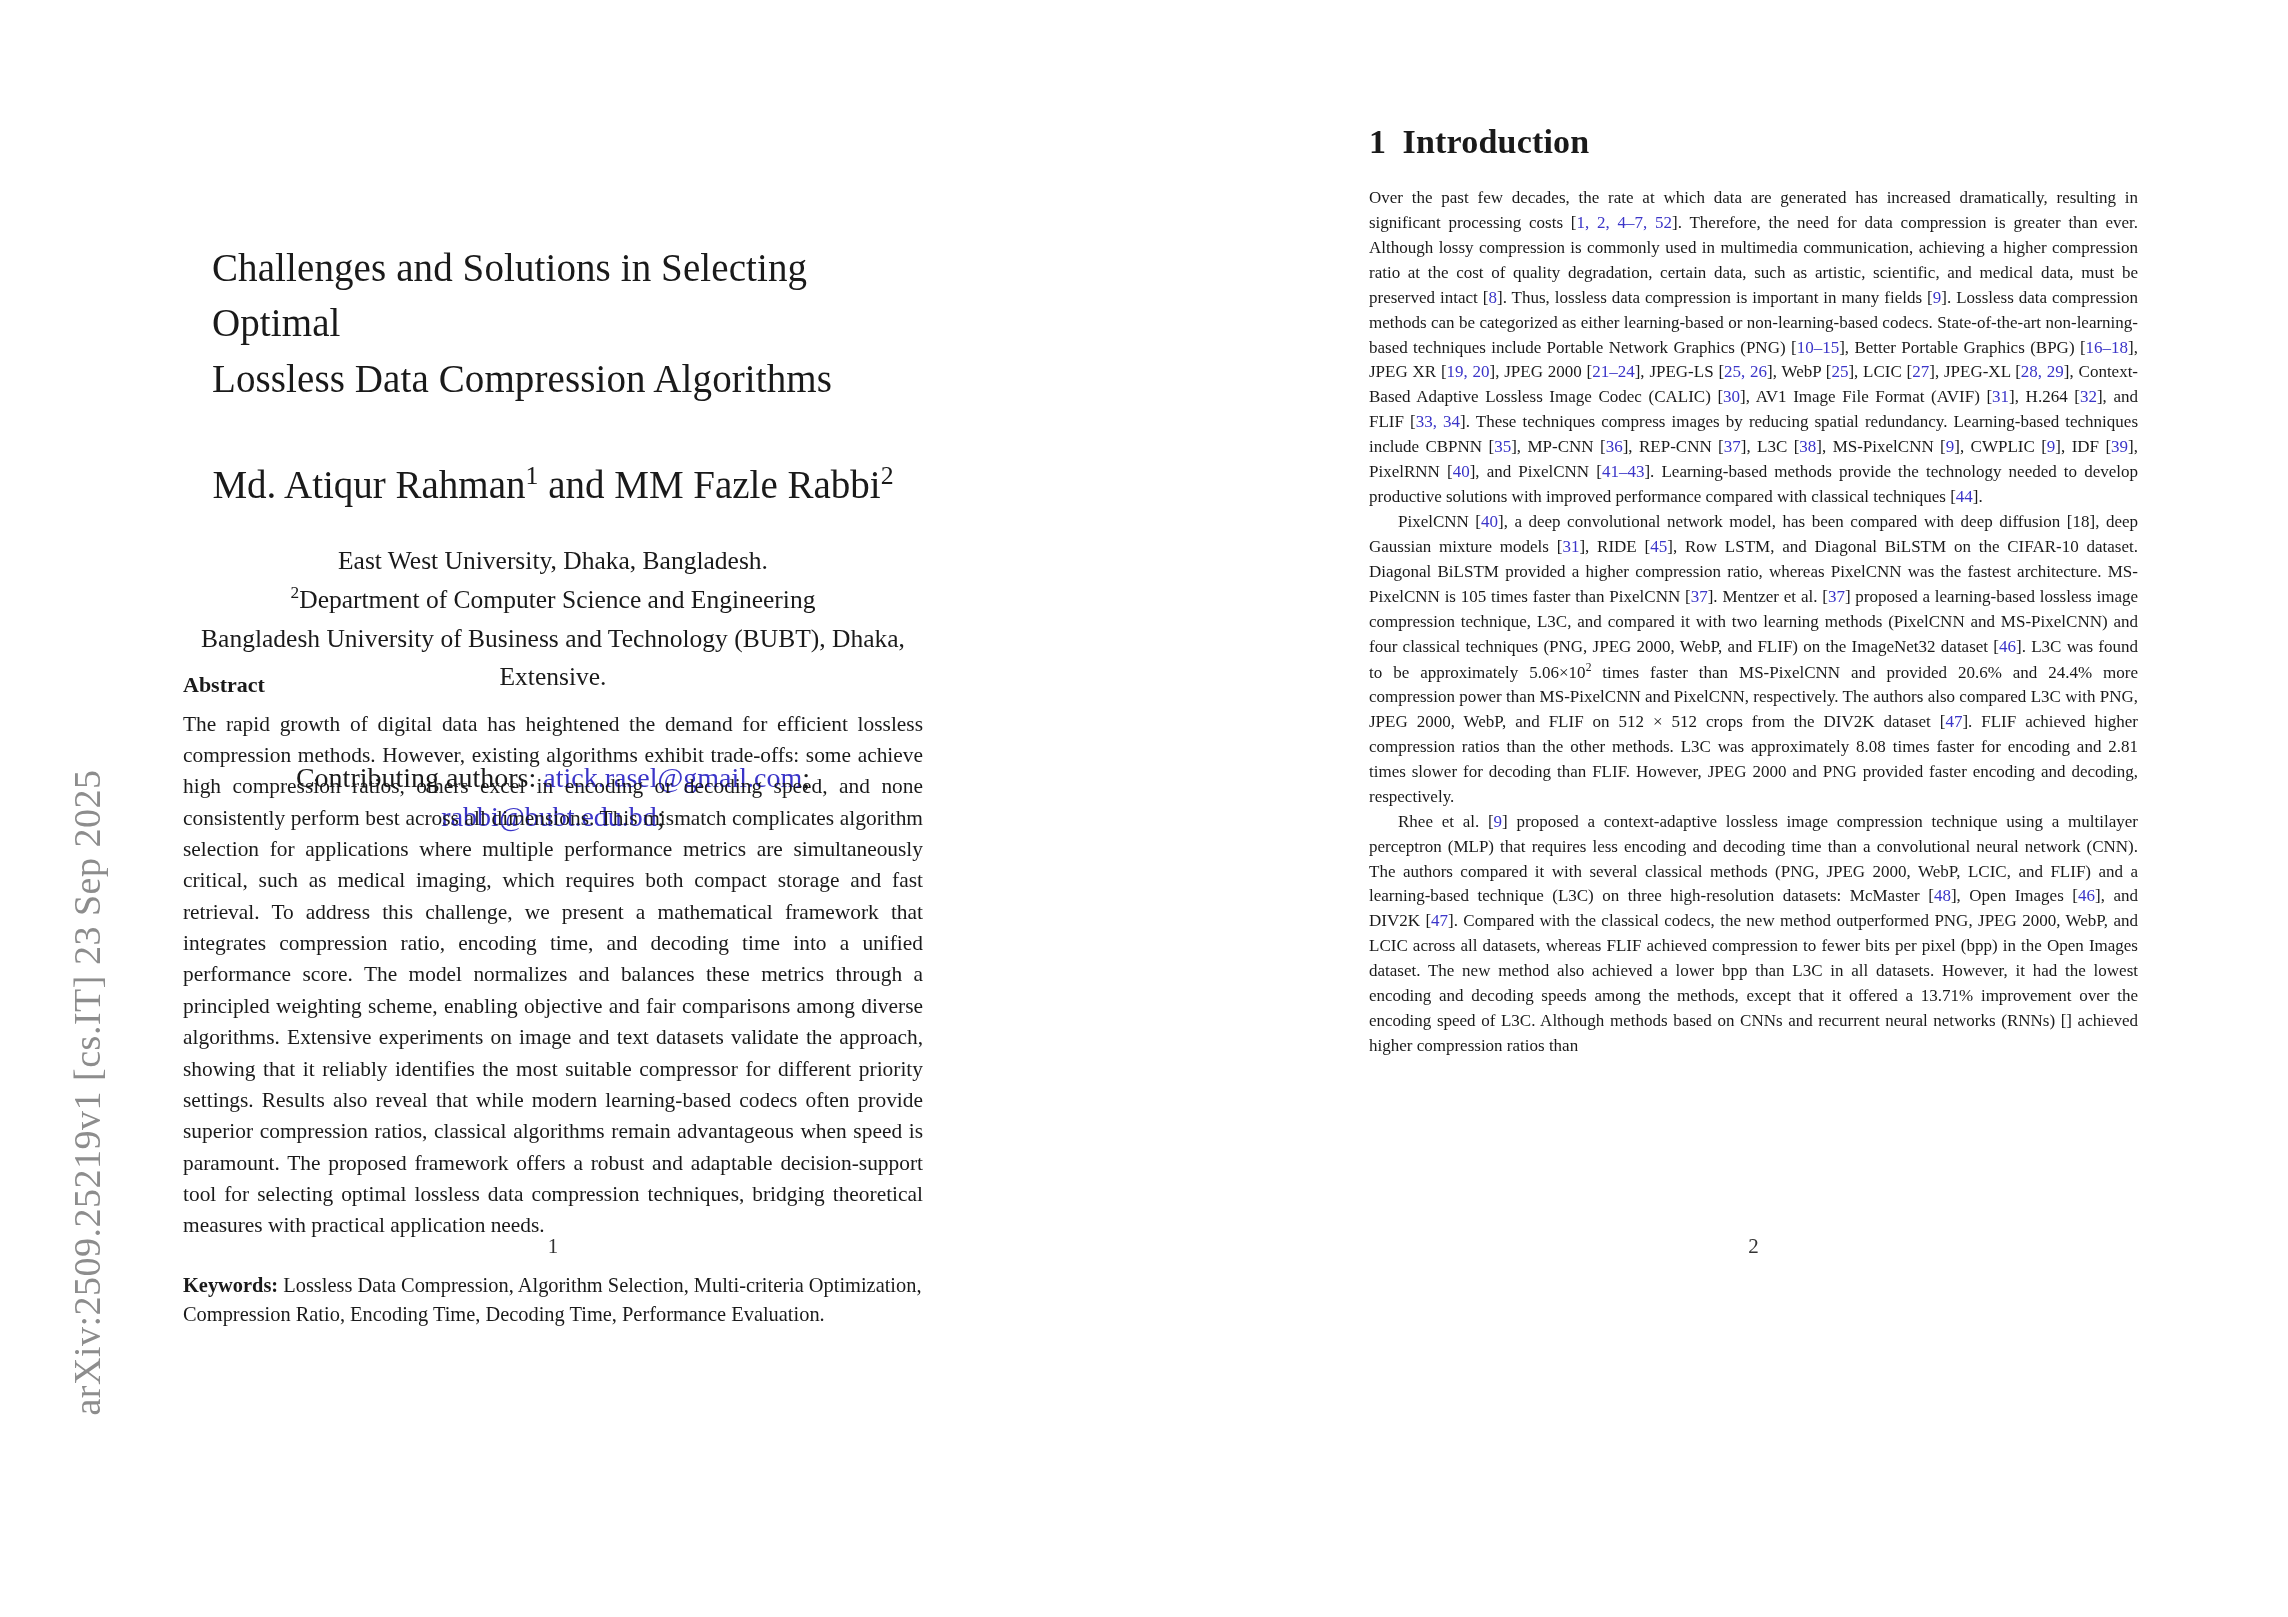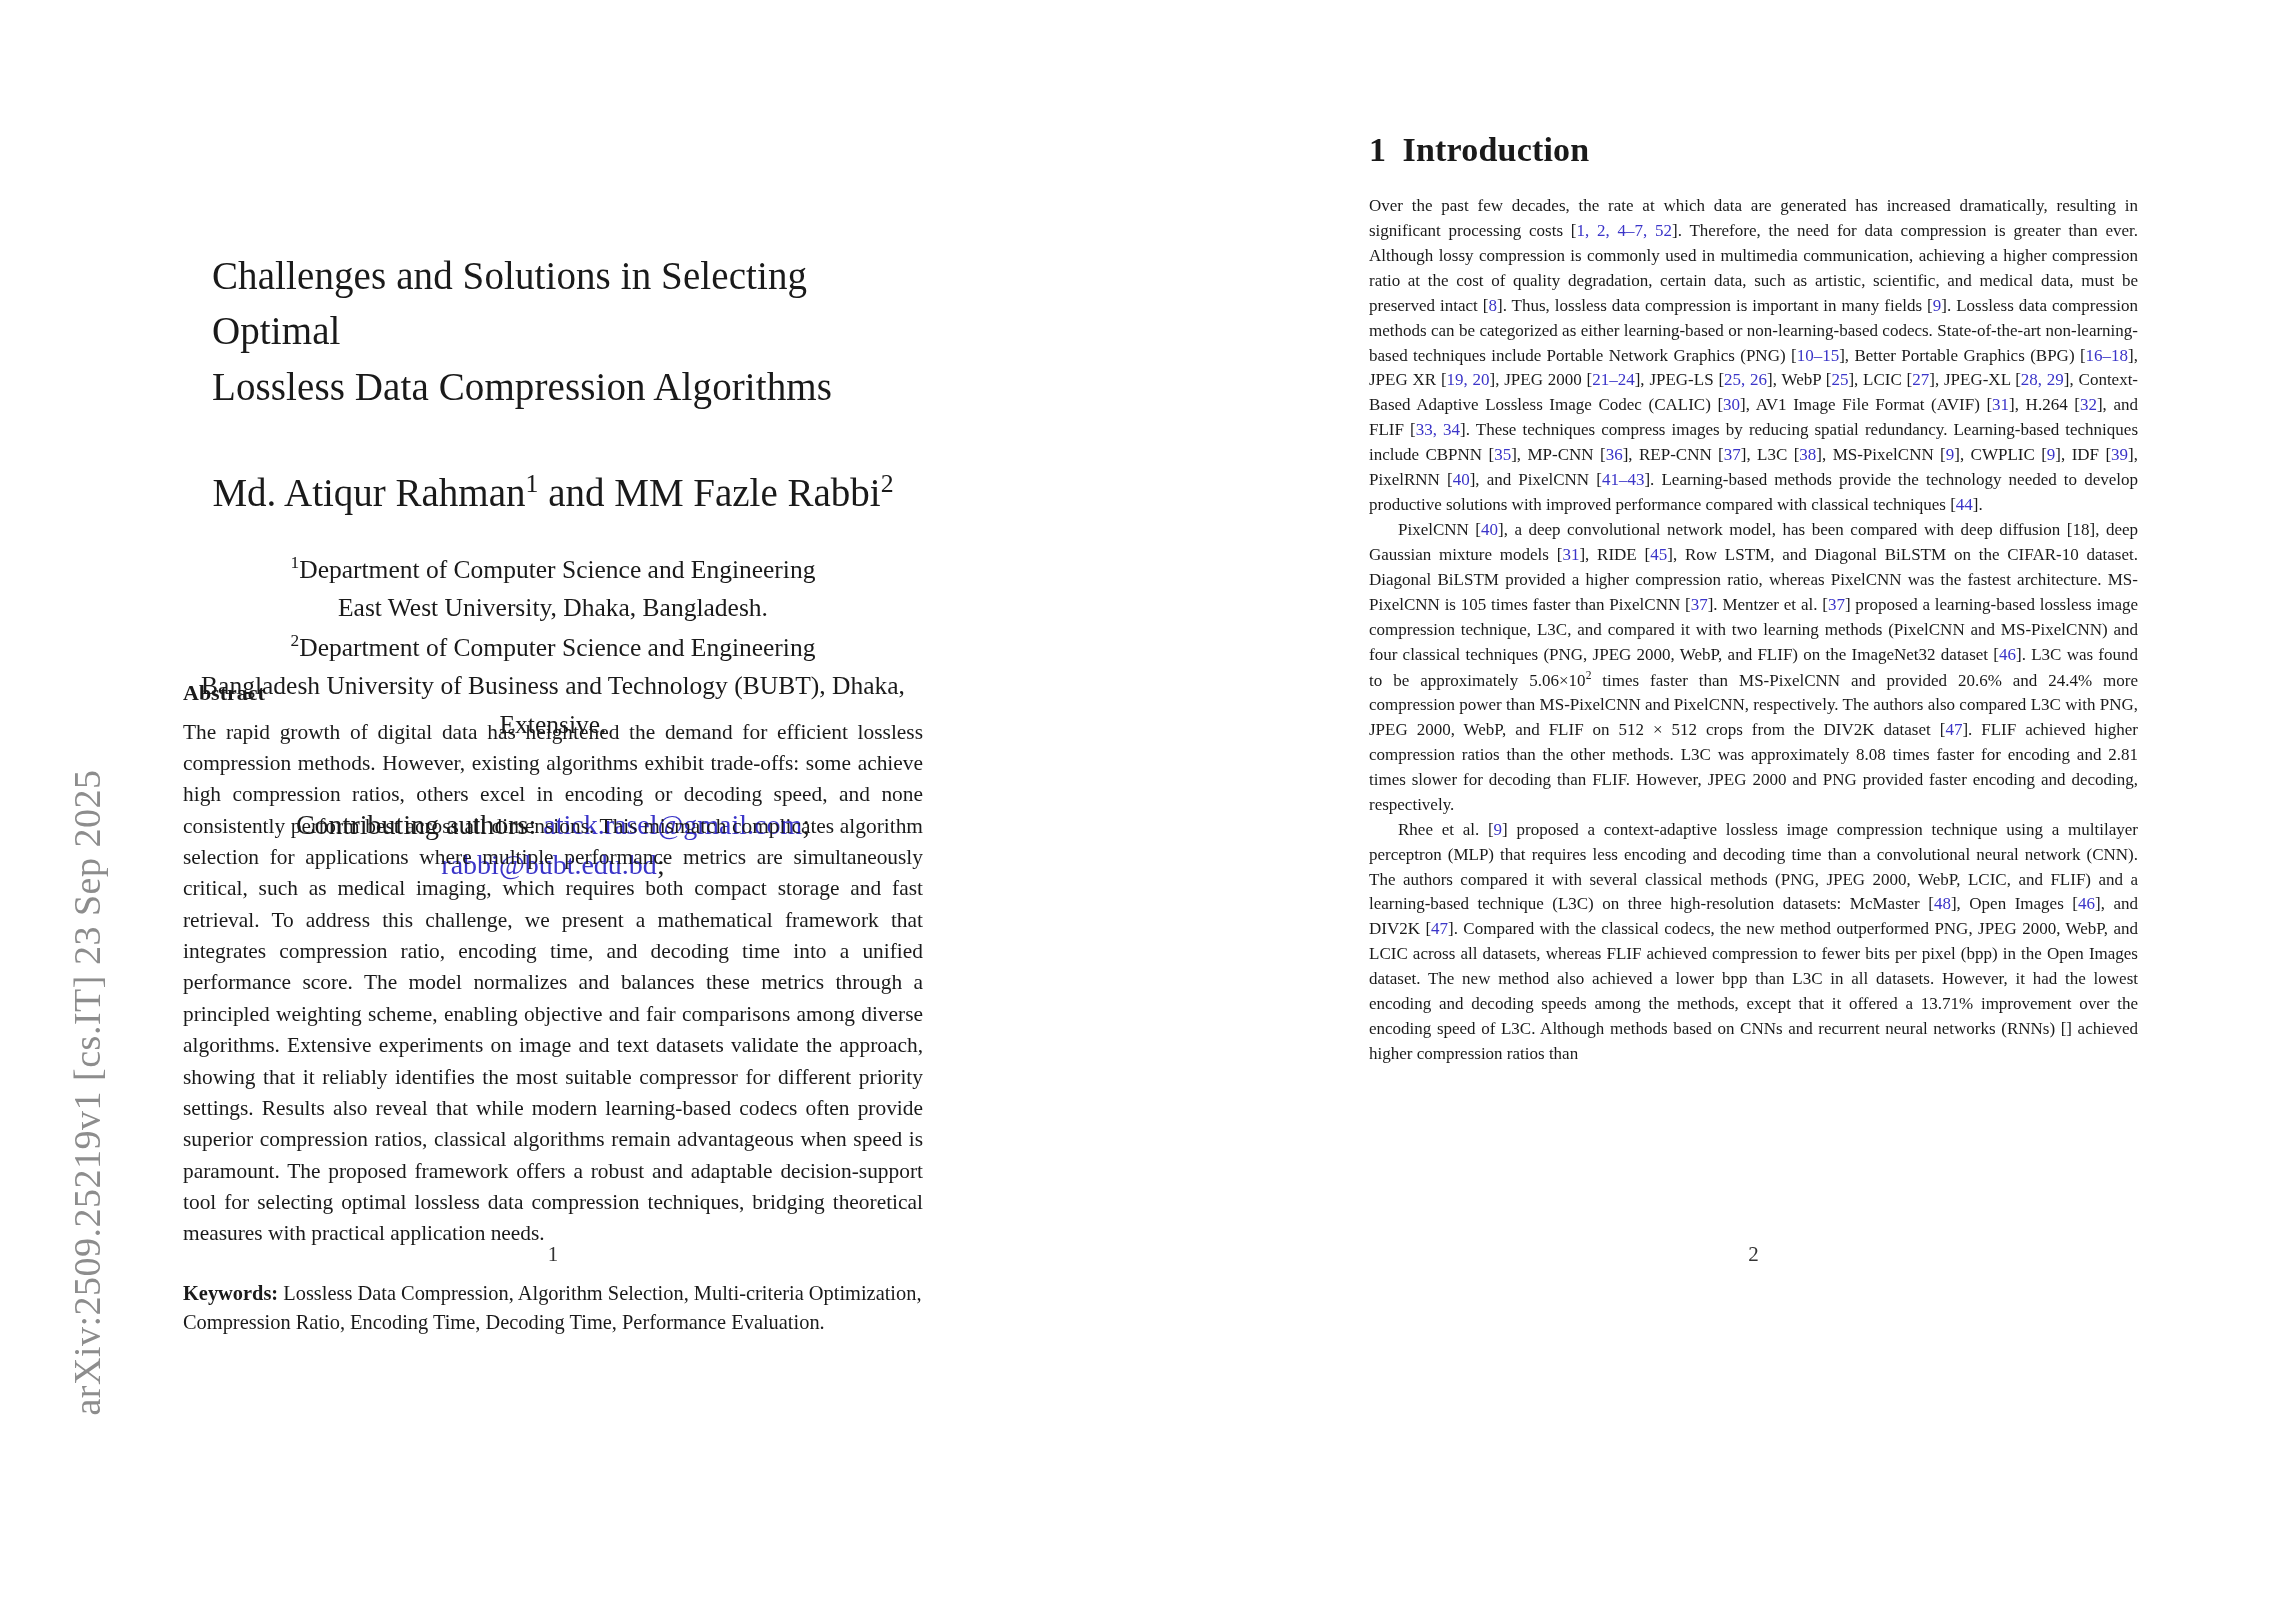--- a/index.html
+++ b/index.html
@@ -35,21 +35,21 @@
     font-family: "Liberation Serif", "DejaVu Serif", serif;
     font-size: 38px;
     letter-spacing: 0.5px;
     color: #8d8d8d;
     white-space: nowrap;
   }
 
   
   .page {
     position: absolute;
-    top: 8px;
+    top: 0;
     height: 1608px;
     text-decoration: underline;
   }
   #page-left  { left: 183px;  width: 740px; }
   #page-right { left: 1369px; width: 769px; }
 
   .page-inner {
     position: absolute;
     left: 0;
     right: 0;
@@ -162,23 +162,20 @@
     <h1 class="paper-title">
       <span>Challenges and Solutions in Selecting Optimal</span><br>
       <span>Lossless Data Compression Algorithms</span>
     </h1>
 
     <div class="authors">
       <span>Md. Atiqur  Rahman</span><sup>1</sup><span> and MM Fazle  Rabbi</span><sup>2</sup>
     </div>
 
     <div class="affiliations">
-      <div>
-        <sup>1</sup><span>Department of Computer Science and Engineering</span>
-      </div>
       <div>East West University, Dhaka, Bangladesh.</div>
       <div>
         <sup>2</sup><span>Department of Computer Science and Engineering</span>
       </div>
       <div>Bangladesh University of Business and Technology (BUBT), Dhaka,</div>
       <div>Extensive.</div>
     </div>
 
     <div class="contact">
       <span>Contributing authors: </span><a class="mail-link" href="#">atick.rasel@gmail.com</a><span>; </span><a class="mail-link" href="#">rabbi@bubt.edu.bd</a><span>;</span>

